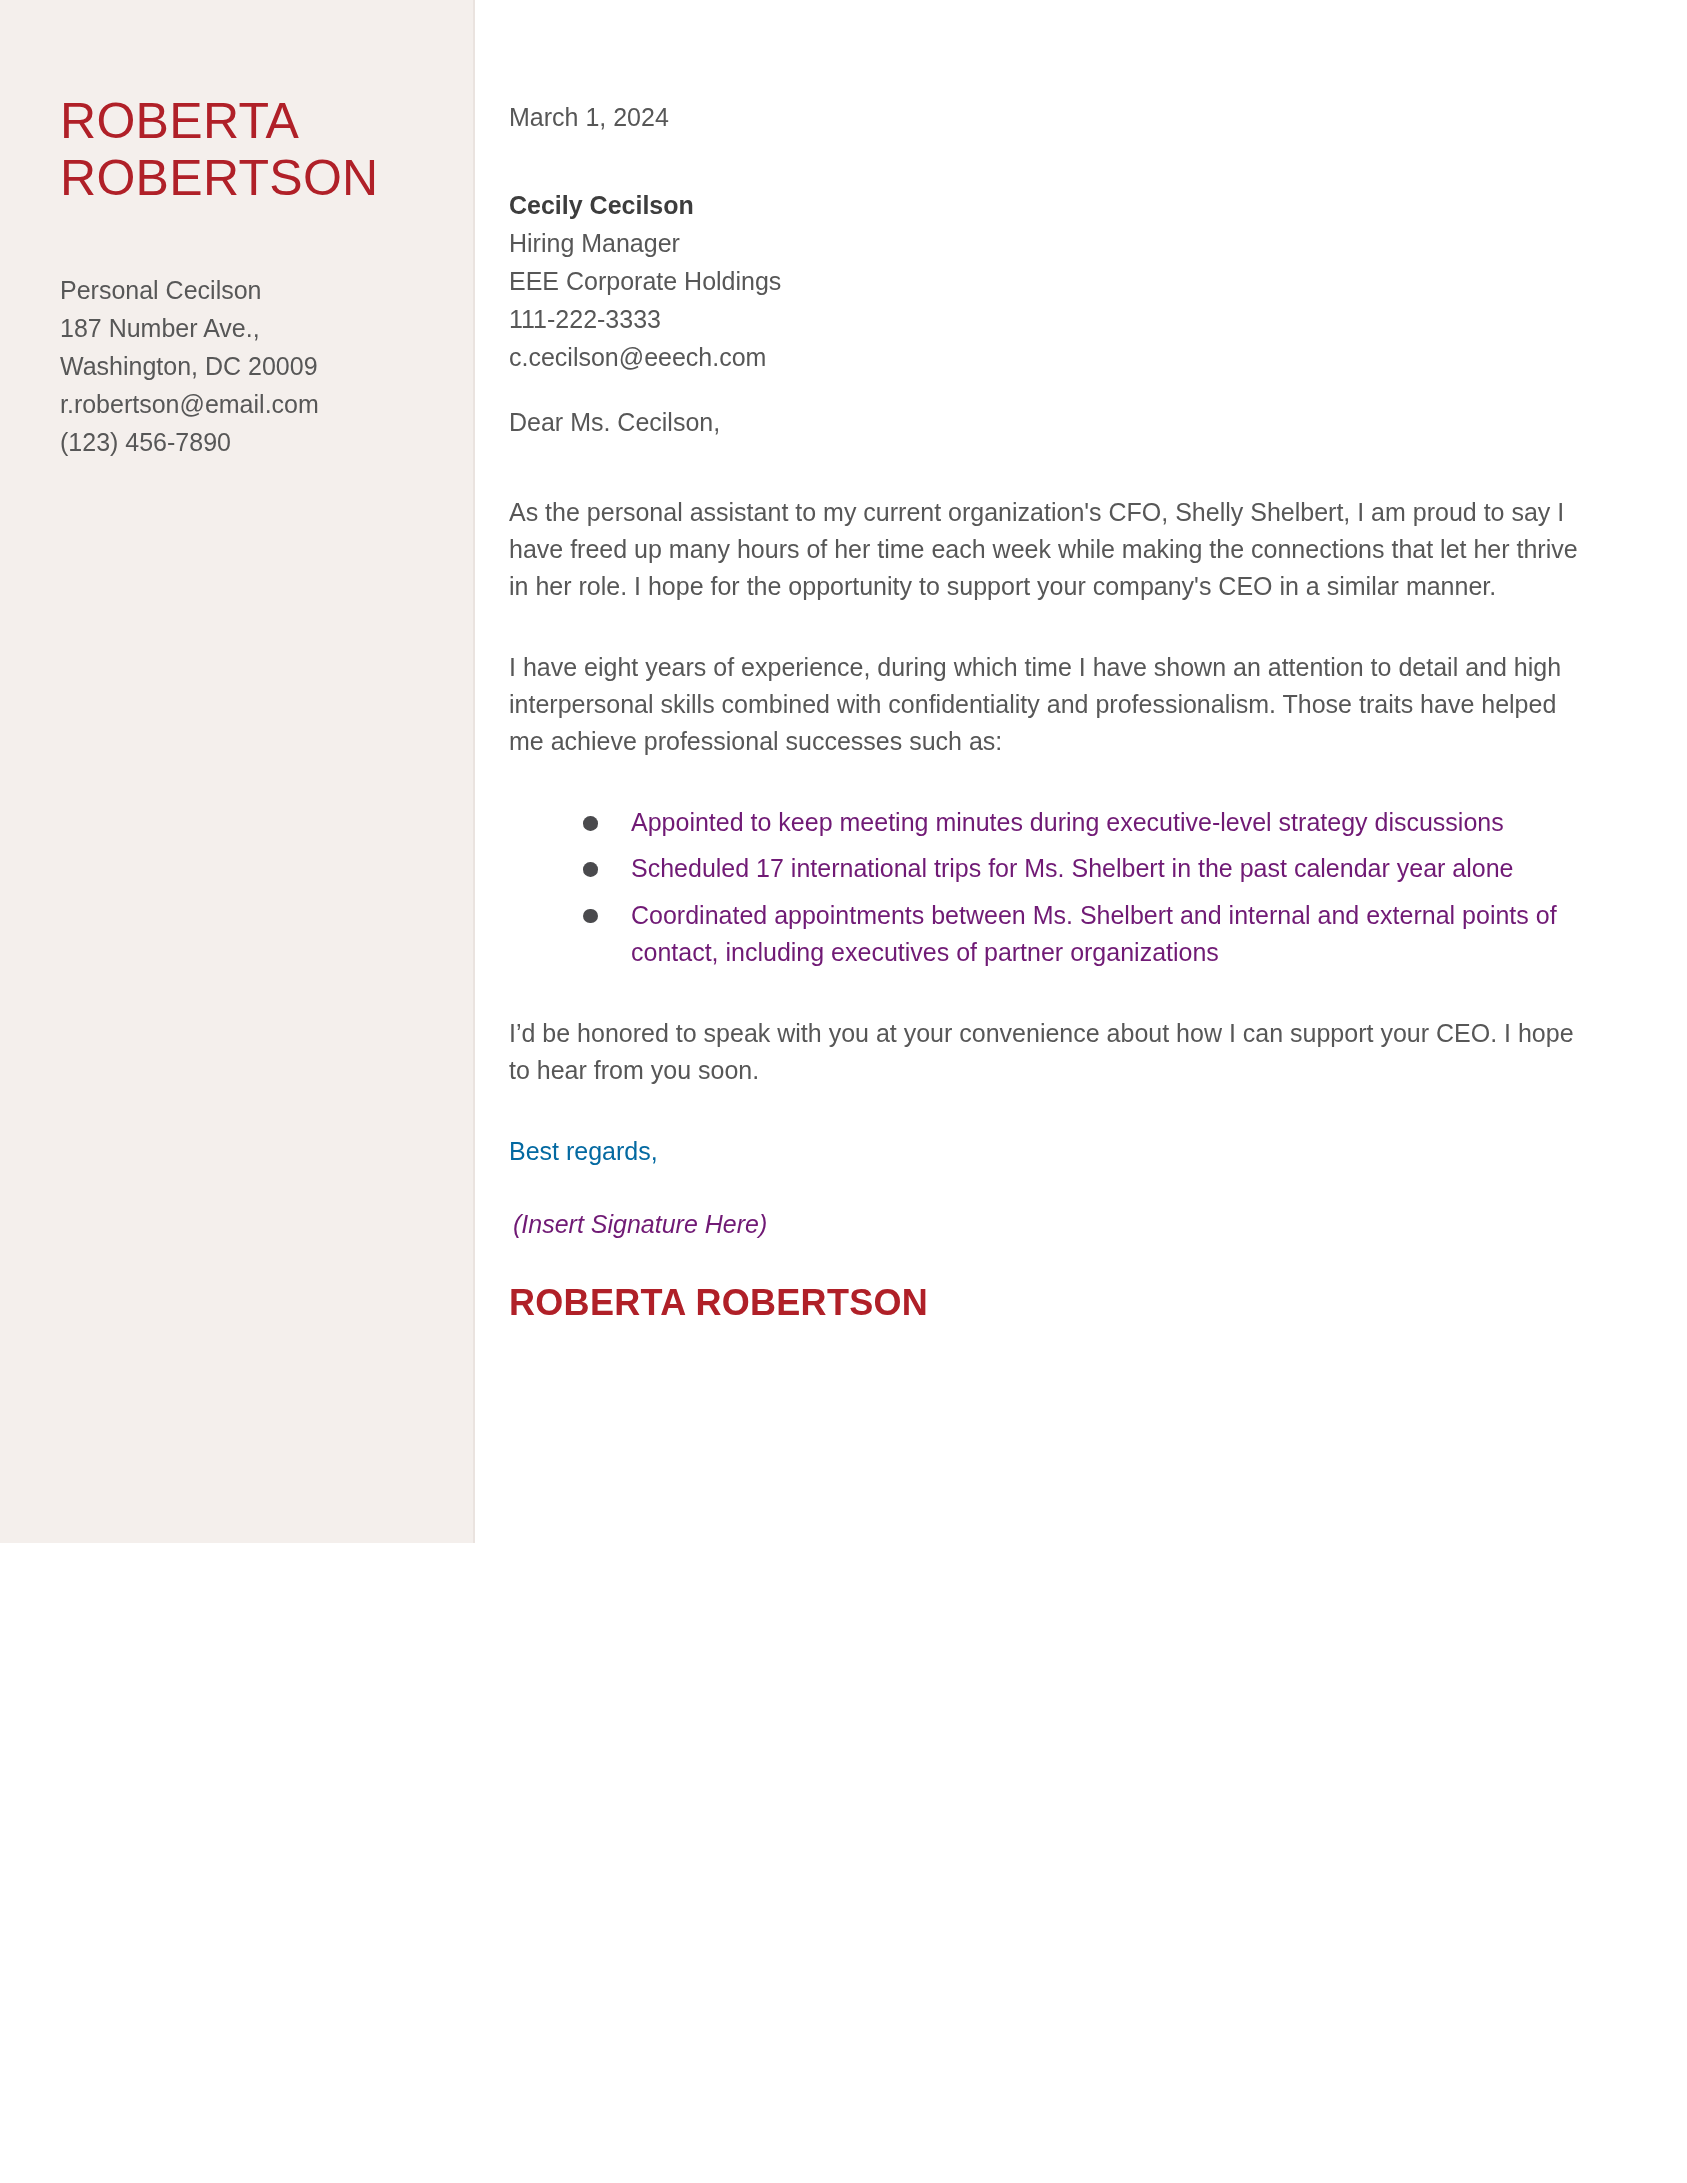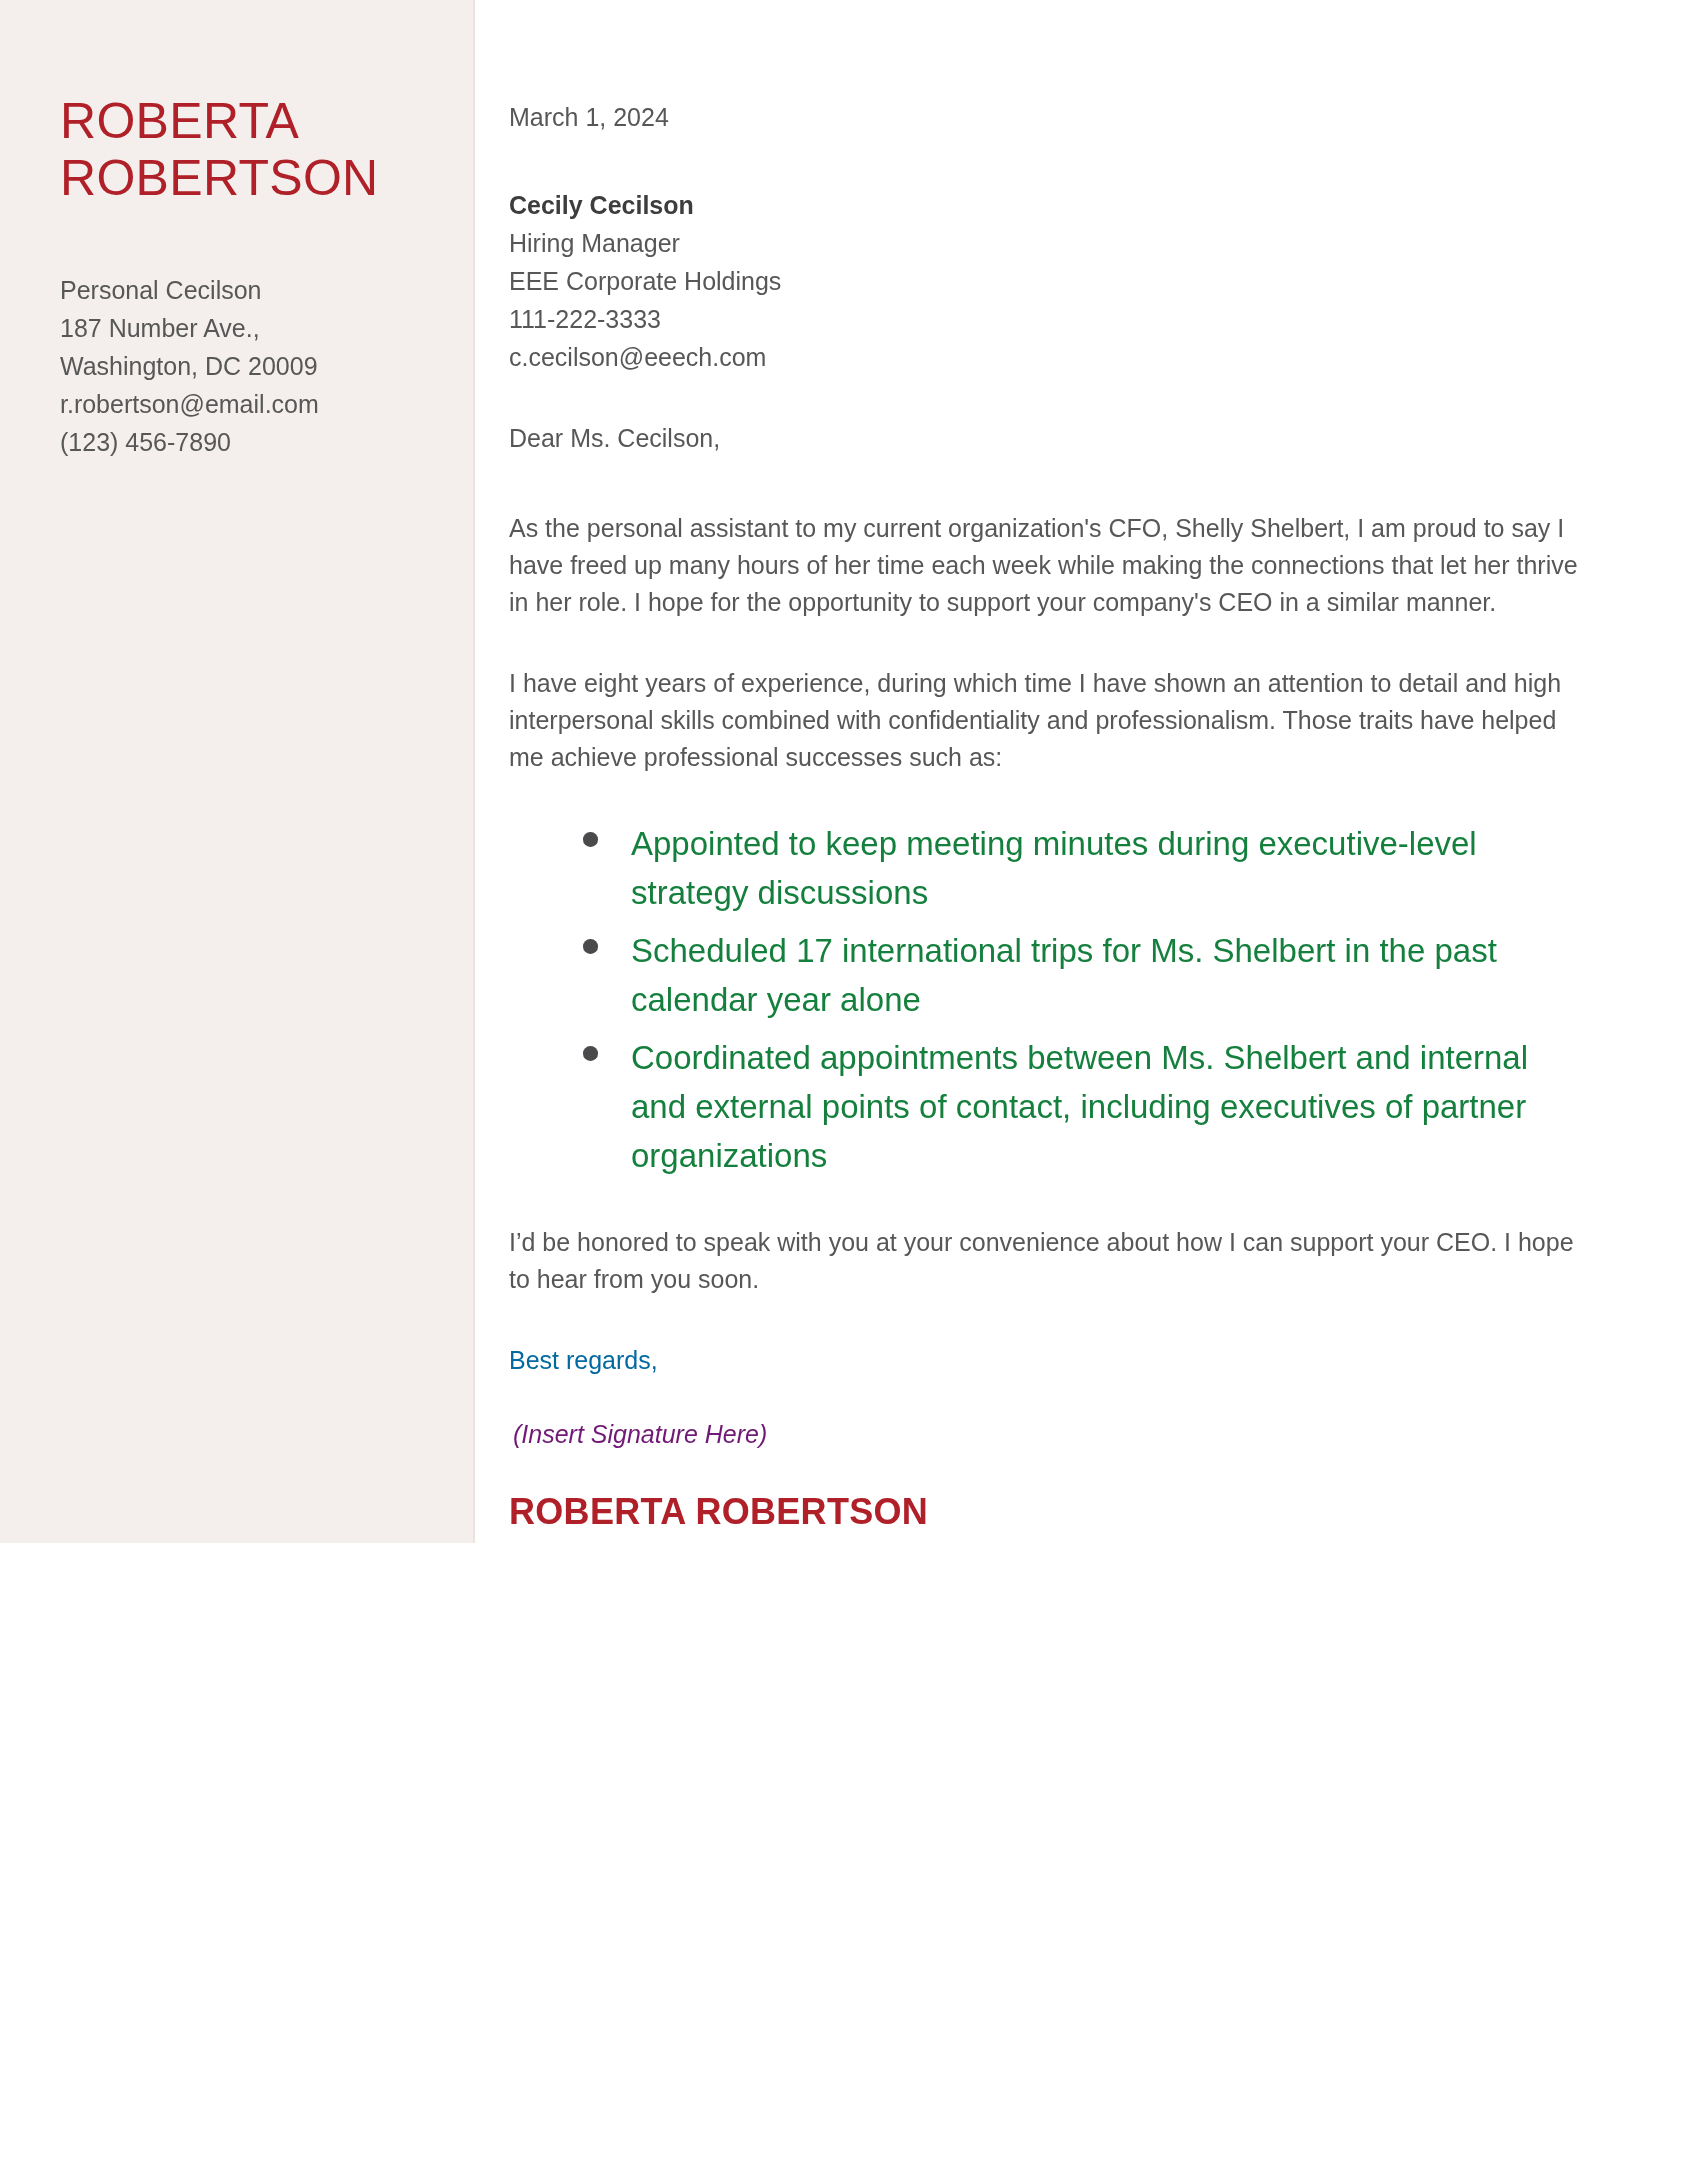--- a/index.html
+++ b/index.html
@@ -64,21 +64,21 @@
     padding: 99px 106px 0 34px;
     background: #ffffff;
   }
   .letter-date {
     color: #575757;
     font-size: 25px;
     line-height: 1.5;
     margin: 0 0 49px 0;
   }
   .recipient {
-    margin: 0 0 44px 0;
+    margin: 0 0 28px 0;
     padding: 0;
     list-style: none;
   }
   .recipient li {
     color: #575757;
     font-size: 25px;
     line-height: 1.52;
   }
   .recipient li.recipient-name {
     color: #3d3d3d;
@@ -98,22 +98,22 @@
     max-width: 1085px;
   }
   .bullets {
     margin: 0 0 44px 0;
     padding: 0 0 0 74px;
     list-style: none;
     max-width: 1085px;
   }
   .bullets li {
     position: relative;
-    color: #15803d;
-    font-size: 33px;
+    color: #701a75;
+    font-size: 25px;
     line-height: 1.48;
     margin-bottom: 9.3px;
     padding-left: 48px;
   }
   .bullets li .bullet-dot {
     position: absolute;
     left: 0;
     top: 12px;
     width: 14.6px;
     height: 14.6px;

